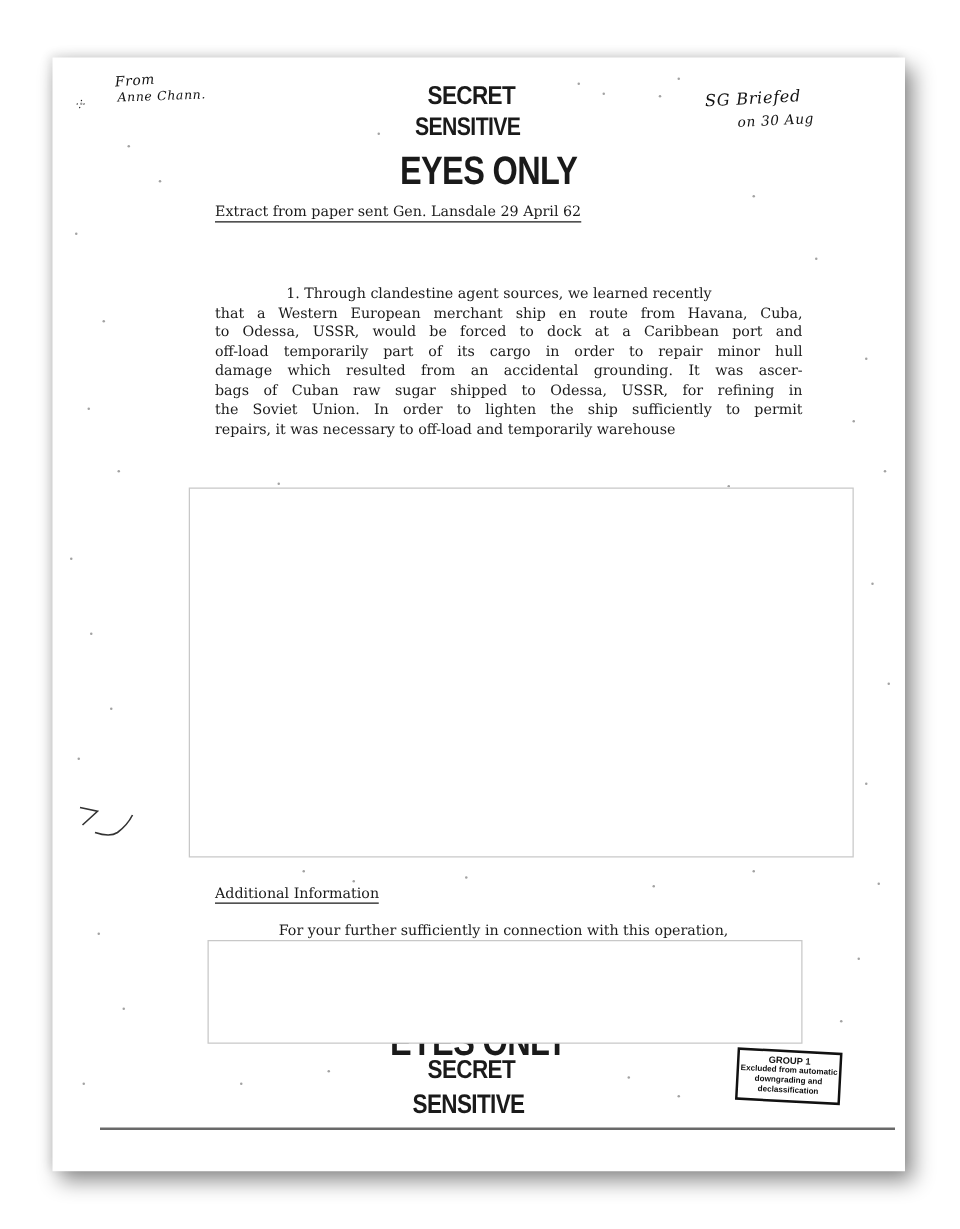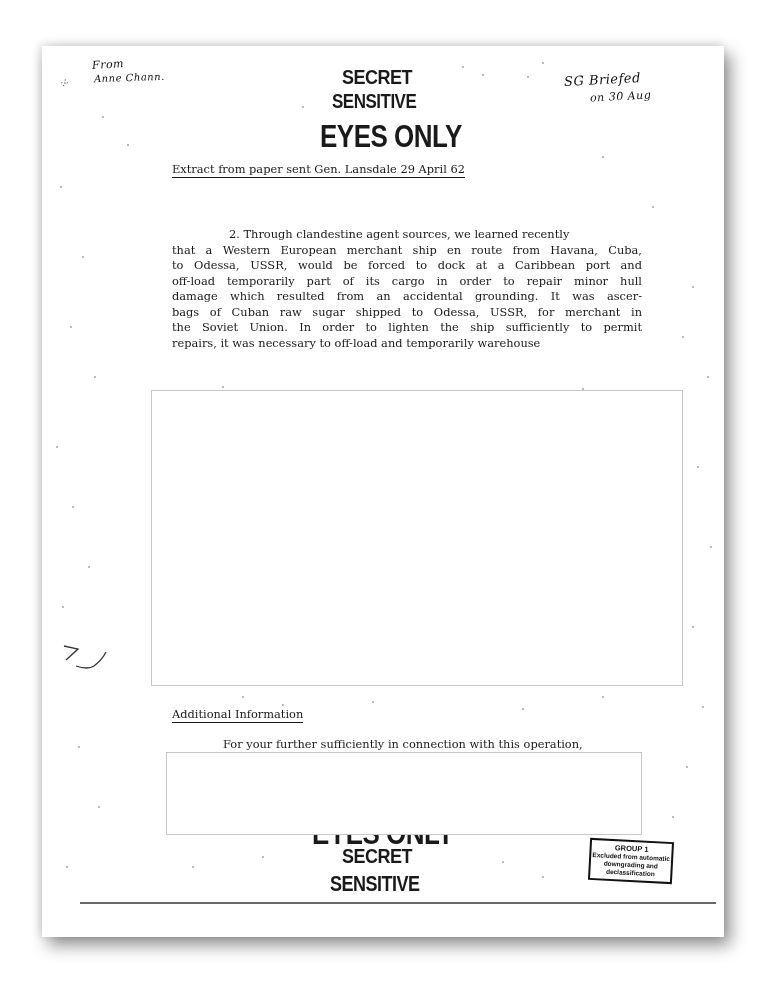--- a/index.html
+++ b/index.html
@@ -164,26 +164,26 @@
     <span>on 30 Aug</span>
   </div>
 
   <div class="stamp" style="left:300px;top:18px;width:60px;font-size:18px;line-height:22px;transform:scaleY(1.15);">SECRET</div>
   <div class="stamp" style="left:290px;top:43px;width:80px;font-size:17px;line-height:22px;transform:scaleY(1.2);">SENSITIVE</div>
   <div class="stamp" style="left:278px;top:72px;width:130px;font-size:26px;line-height:30px;transform:scaleY(1.22);">EYES ONLY</div>
 
   <div class="typed extract-title" style="left:130px;top:116px;">Extract from paper sent Gen. Lansdale 29 April 62</div>
 
   <div class="body-para">
-    <span class="line first">2.  Through clandestine agent sources, we learned recently</span>
+    <span class="line first">1.  Through clandestine agent sources, we learned recently</span>
     <span class="line justify">that a Western European merchant ship en route from Havana, Cuba,</span>
     <span class="line justify">to Odessa, USSR, would be forced to dock at a Caribbean port and</span>
     <span class="line justify">off-load temporarily part of its cargo in order to repair minor hull</span>
     <span class="line justify">damage which resulted from an accidental grounding.  It was ascer-</span>
-    <span class="line justify">bags of Cuban raw sugar shipped to Odessa, USSR, for merchant in</span>
+    <span class="line justify">bags of Cuban raw sugar shipped to Odessa, USSR, for refining in</span>
     <span class="line justify">the Soviet Union.  In order to lighten the ship sufficiently to permit</span>
     <span class="line">repairs, it was necessary to off-load and temporarily warehouse</span>
   </div>
 
   <div class="redaction" style="left:109px;top:344px;width:532px;height:296px;"></div>
 
   <svg class="scribble" width="60" height="40" viewBox="0 0 60 40">
     <path d="M2 14 L16 17 L4 28" fill="none" stroke="#333" stroke-width="1.3"></path>
     <path d="M14 34 Q26 38 32 34 Q40 28 44 20" fill="none" stroke="#333" stroke-width="1.3"></path>
   </svg>

